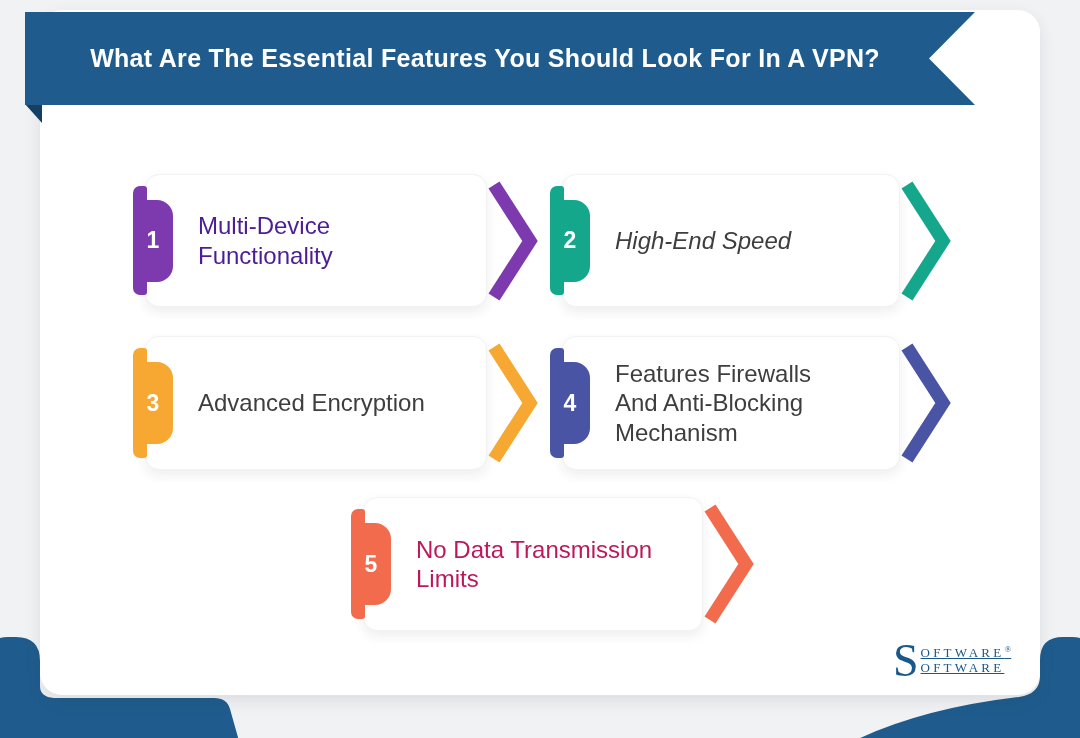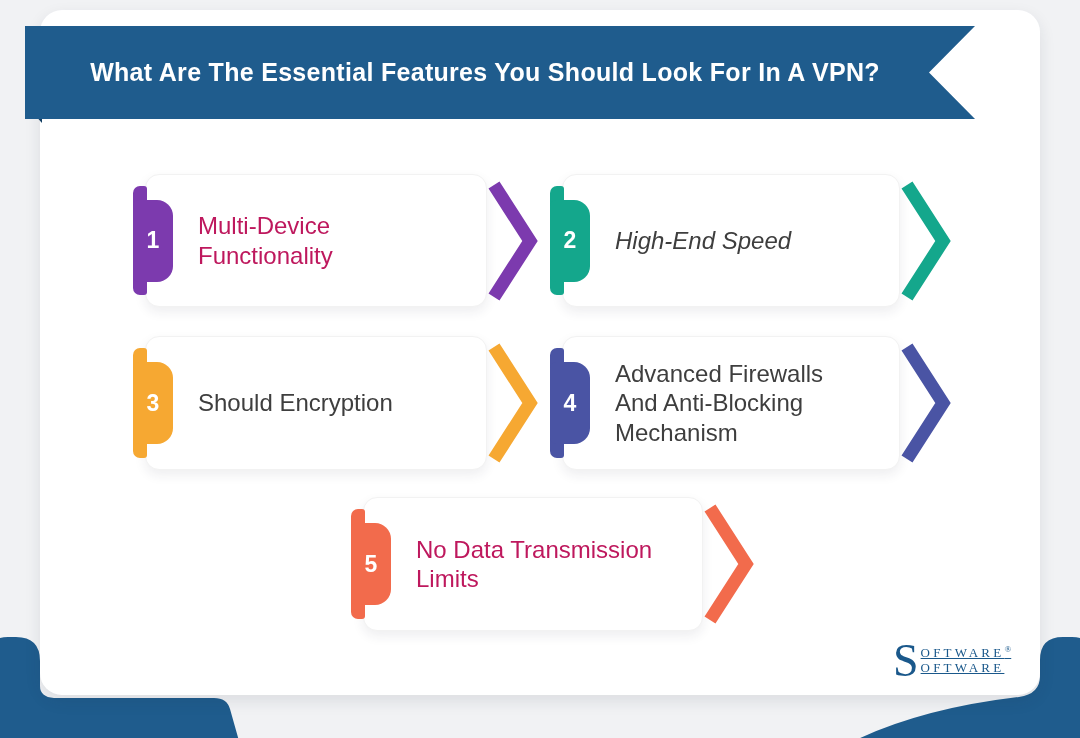--- a/index.html
+++ b/index.html
@@ -60,31 +60,31 @@
 
 <div id="stage" style="background: rgb(241, 242, 244);">
 
   <svg id="blobs" viewBox="0 0 1080 738">
     <path d="M -10 748 L -10 652 Q -10 637 8 637 L 16 637 Q 40 637 40 661 L 40 686 Q 40 697 54 698 L 214 698 Q 227 698 230 709 L 241 748 Z" fill="#1f5c8d"></path>
     <path d="M 1090 748 L 1090 652 Q 1090 637 1072 637 L 1063 637 Q 1040 637 1040 660 L 1040 676 Q 1040 694 1019 697 Q 925 708 858 739 L 840 748 Z" fill="#1f5c8d"></path>
   </svg>
 
   <div class="card"></div>
 
-  <div class="banner" style="background: rgb(31, 92, 141); margin-top: 14px;">
+  <div class="banner" style="background: rgb(31, 92, 141);">
     <div class="banner-title">What Are The Essential Features You Should Look For In A VPN?</div>
   </div>
   <div class="banner-fold" style="background: rgb(19, 63, 99);"></div>
 
   <div class="item item-1">
     <div class="spine" style="background: rgb(124, 58, 174);"></div>
     <div class="tab" style="background: rgb(124, 58, 174);">
       <span>1</span>
     </div>
-    <div class="label" style="color: #be185d;">Multi-Device Functionality</div>
+    <div class="label" style="color: #4c1d95;">Multi-Device Functionality</div>
   </div>
   <svg class="chev chev-1" viewBox="0 0 52 118">
     <polyline points="7,3 43,59 7,115" fill="none" stroke-width="13" stroke="#7c3aae"></polyline>
   </svg>
 
   <div class="item item-2">
     <div class="spine" style="background: rgb(20, 167, 140);"></div>
     <div class="tab" style="background: rgb(20, 167, 140);">
       <span>2</span>
     </div>
@@ -92,32 +92,32 @@
   </div>
   <svg class="chev chev-2" viewBox="0 0 52 118">
     <polyline points="7,3 43,59 7,115" fill="none" stroke-width="13" stroke="#14a78c"></polyline>
   </svg>
 
   <div class="item item-3">
     <div class="spine" style="background: rgb(246, 168, 50);"></div>
     <div class="tab" style="background: rgb(246, 168, 50);">
       <span>3</span>
     </div>
-    <div class="label" style="color: rgb(62, 62, 62);">Should Encryption</div>
+    <div class="label" style="color: rgb(62, 62, 62);">Advanced Encryption</div>
   </div>
   <svg class="chev chev-3" viewBox="0 0 52 118">
     <polyline points="7,3 43,59 7,115" fill="none" stroke-width="13" stroke="#f6a832"></polyline>
   </svg>
 
   <div class="item item-4">
     <div class="spine" style="background: rgb(74, 84, 164);"></div>
     <div class="tab" style="background: rgb(74, 84, 164);">
       <span>4</span>
     </div>
-    <div class="label" style="color: rgb(62, 62, 62);">Advanced Firewalls And Anti-Blocking Mechanism</div>
+    <div class="label" style="color: rgb(62, 62, 62);">Features Firewalls And Anti-Blocking Mechanism</div>
   </div>
   <svg class="chev chev-4" viewBox="0 0 52 118">
     <polyline points="7,3 43,59 7,115" fill="none" stroke-width="13" stroke="#4a54a4"></polyline>
   </svg>
 
   <div class="item item-5">
     <div class="spine" style="background: rgb(242, 107, 76);"></div>
     <div class="tab" style="background: rgb(242, 107, 76);">
       <span>5</span>
     </div>

